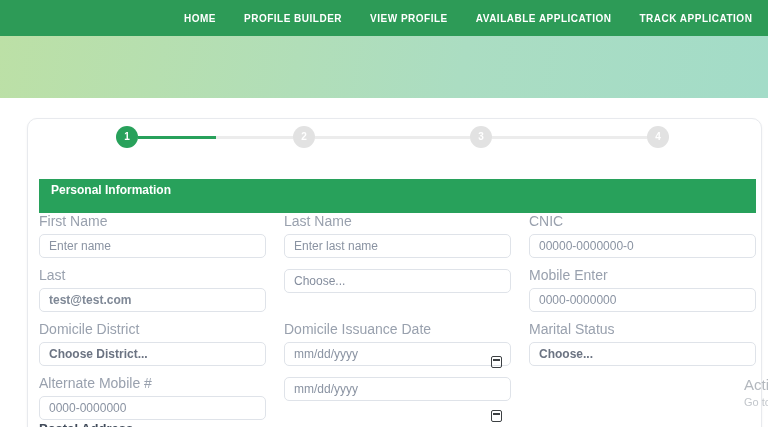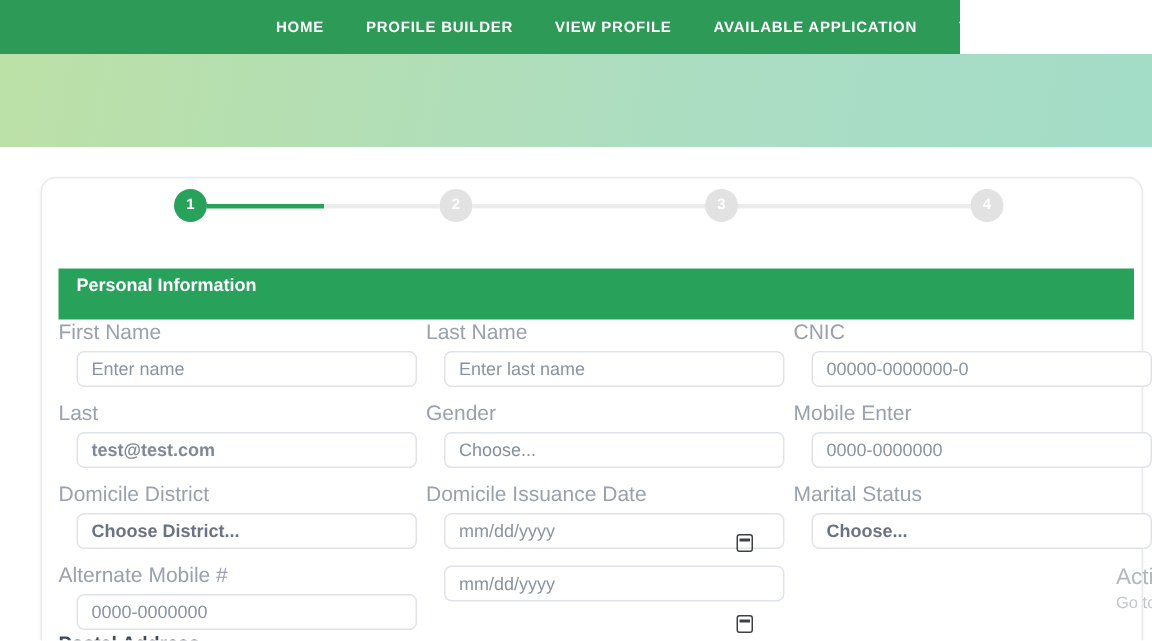--- a/index.html
+++ b/index.html
@@ -4,21 +4,21 @@
 <style>
   * { margin:0; padding:0; box-sizing:border-box; }
   html,body { background:#fff; }
   .page {
     position:relative; width:768px; height:427px; overflow:hidden;
     background:#fff; font-family:"Liberation Sans", sans-serif;
   }
 
   
   .navbar {
-    position:absolute; left:0; top:0; width:640px; height:36px;
+    position:absolute; left:0; top:0; width:768px; height:36px;
     background:#2d9b57; display:flex; align-items:center;
     padding-left:184px; gap:28px;
   }
   .nav-item {
     color:#ffffff; font-size:10px; font-weight:bold; letter-spacing:.5px;
     white-space:nowrap; cursor:pointer;
   }
 
   
   .hero-band {
@@ -58,21 +58,21 @@
     display:grid; grid-template-columns:227px 227px 227px;
     column-gap:18px; row-gap:11px;
   }
   .flabel {
     font-size:14px; color:#99a1ae; line-height:12px; margin-bottom:7px;
     white-space:nowrap;
   }
   .finput {
     width:100%; height:24px; border:1px solid #dfe3e9; border-radius:5px;
     background:#fff; font-family:"Liberation Sans", sans-serif;
-    font-size:12px; color:#858e9e; padding:0 9px; outline:none;margin-left:12px;
+    font-size:12px; color:#858e9e; padding:0 9px; outline:none;
   }
   .finput::placeholder { color:#8a93a2; opacity:1; }
   div.finput { line-height:22px; overflow:hidden; white-space:nowrap; cursor:pointer; }
   div.finput.bold-select { font-weight:bold; color:#6b7382; }
   input.finput.value-gray { color:#7f8896;font-weight:bold; }
   .date-wrap { position:relative; }
   .cal-icon {
     position:absolute; right:9px; top:33px; width:11px; height:12px;
     border:1.5px solid #3c4043; border-radius:2px; cursor:pointer;
   }
@@ -135,21 +135,20 @@
         <div class="flabel">CNIC</div>
         <input class="finput" type="text" placeholder="00000-0000000-0" style="">
       </div>
 
       <div class="cell">
         <div class="flabel">Last</div>
         <input class="finput value-gray" type="text" value="test@test.com" style="">
       </div>
 
       <div class="cell">
-        <div class="flabel">Gender</div>
         <div class="finput">Choose...</div>
       </div>
 
       <div class="cell">
         <div class="flabel">Mobile Enter</div>
         <input class="finput" type="text" placeholder="0000-0000000" style="">
       </div>
 
       <div class="cell">
         <div class="flabel">Domicile District</div>

